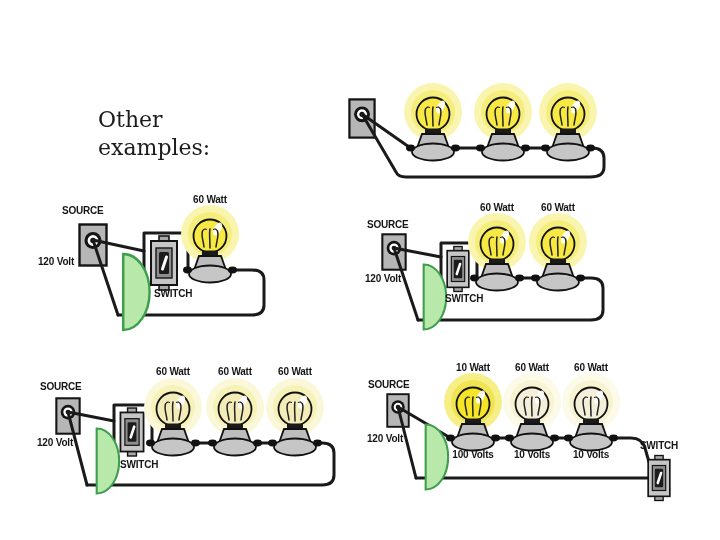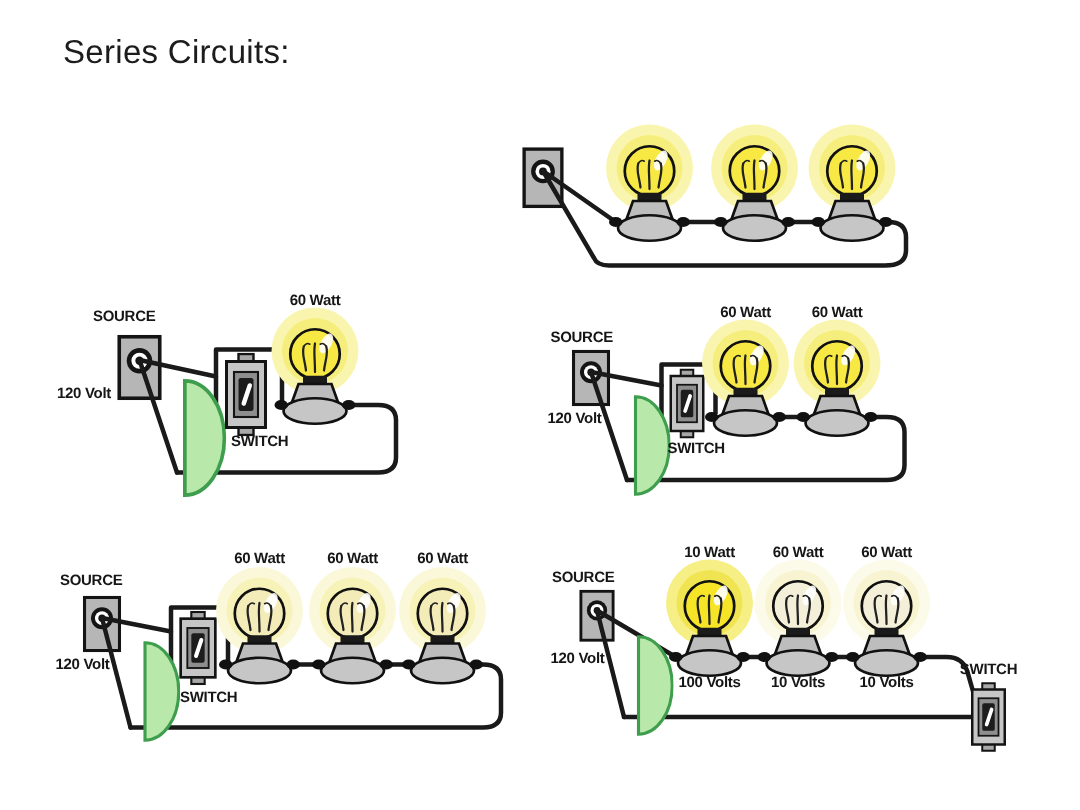--- a/index.html
+++ b/index.html
@@ -33,21 +33,21 @@
   .bulb-brightest {--g1:#f6ef86;--g2:#f1e452;--bulb:#f6e426;}
   .bulb-medium    {--g1:#fbf8da;--g2:#f7f2b8;--bulb:#f3ecb8;}
   .bulb-dim       {--g1:#fcfae8;--g2:#f8f4d2;--bulb:#f4efd8;}
   #symdefs{position:absolute;width:0;height:0;}
 </style>
 </head>
 <body>
 
 <div class="slide">
 
-  <h1 class="title">Series Circuits:</h1>
+  <div class="subtitle">Other examples:</div>
 
   <svg id="symdefs" aria-hidden="true">
     <defs>
       <symbol id="sym-outlet" viewBox="0 0 30 44">
         <rect x="1.5" y="1.5" width="27" height="41" fill="#b6b6b6" stroke="#141414" stroke-width="2.4"></rect>
         <circle cx="15" cy="17.5" r="8.5" fill="#141414"></circle>
         <circle cx="15" cy="17.5" r="5.4" fill="#ffffff"></circle>
         <circle cx="15" cy="17.5" r="2.8" fill="#141414"></circle>
       </symbol>
       <symbol id="sym-bulb" viewBox="0 0 80 92">

